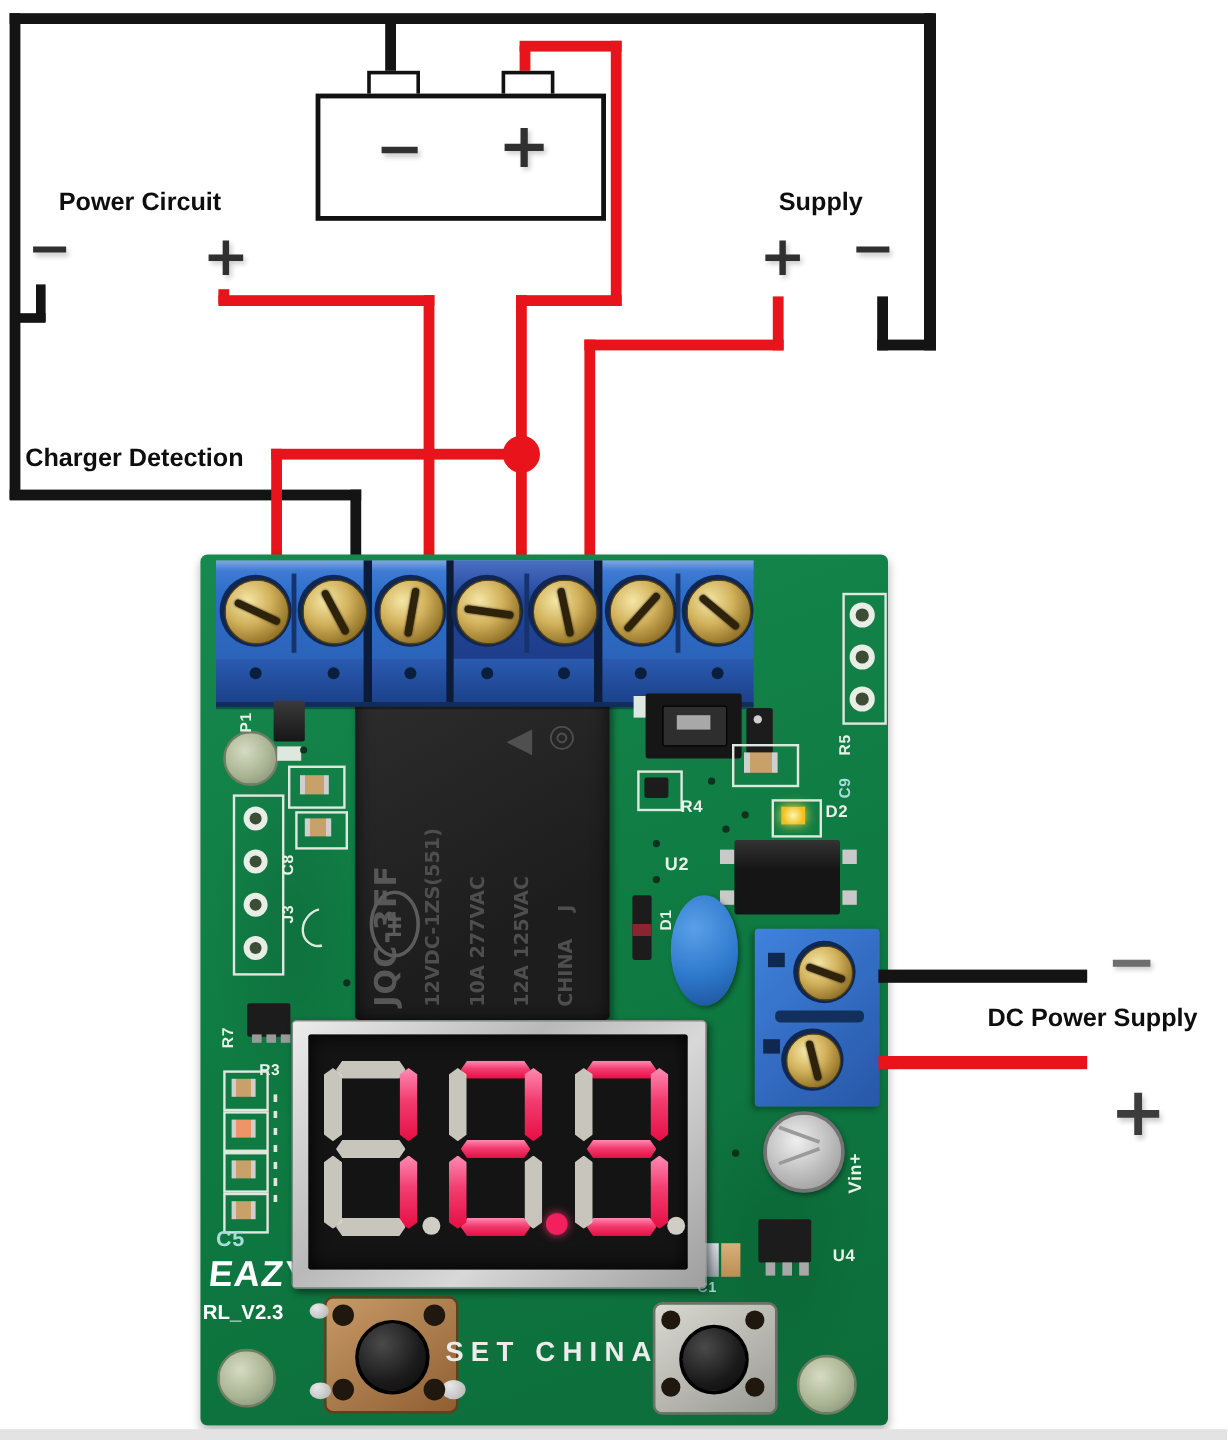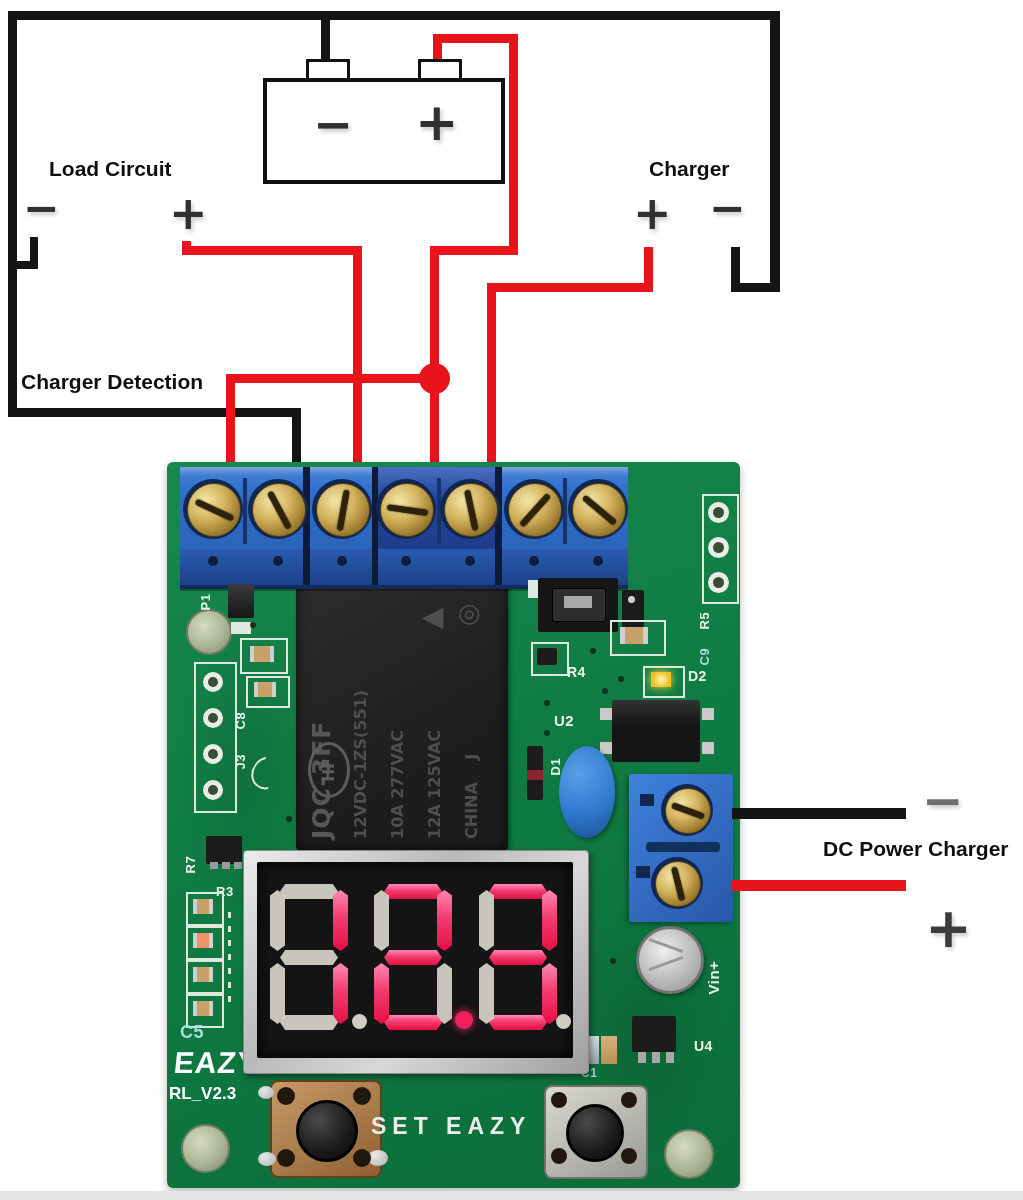--- a/index.html
+++ b/index.html
@@ -108,22 +108,22 @@
   <div class="wire red" style="left:487px;top:283px;width:166px;height:9px"></div>
   <div class="wire red" style="left:487px;top:283px;width:9px;height:189px"></div>
   <div class="dot" style="left:419px;top:363px;width:31px;height:31px"></div>
 
   <div class="tab" style="left:306px;top:59px;width:38px;height:22px"></div>
   <div class="tab" style="left:418px;top:59px;width:38px;height:22px"></div>
   <div class="battery" style="left:263px;top:78px;width:234px;height:98px"></div>
   <div class="sign" style="left:313px;top:100px;font-size:48px">−</div>
   <div class="sign" style="left:415px;top:96px;font-size:52px">+</div>
 
-  <div class="lbl" style="left:49px;top:157px;font-size:21px">Load Circuit</div>
-  <div class="lbl" style="left:649px;top:157px;font-size:21px">Charger</div>
+  <div class="lbl" style="left:49px;top:157px;font-size:21px">Power Circuit</div>
+  <div class="lbl" style="left:649px;top:157px;font-size:21px">Supply</div>
   <div class="lbl" style="left:21px;top:370px;font-size:21px">Charger Detection</div>
   <div class="sign" style="left:23px;top:186px;font-size:44px">−</div>
   <div class="sign" style="left:169px;top:190px;font-size:46px">+</div>
   <div class="sign" style="left:633px;top:190px;font-size:46px">+</div>
   <div class="sign" style="left:709px;top:186px;font-size:44px">−</div>
 
   <div class="pcb" style="left:167px;top:462px;width:573px;height:726px"></div>
   <div class="patch" style="left:175px;top:600px;width:140px;height:340px;background:radial-gradient(ellipse,rgba(0,0,0,.10),transparent 70%)"></div>
   <div class="patch" style="left:560px;top:900px;width:170px;height:260px;background:radial-gradient(ellipse,rgba(0,0,0,.10),transparent 70%)"></div>
 
@@ -335,28 +335,28 @@
 
   <div class="btn-base" style="left:270px;top:1080px;width:108px;height:94px;background:linear-gradient(145deg,#c89a66,#8f5f33);border:2px solid #5f3f1e"></div>
   <div class="solder" style="left:258px;top:1086px;width:16px;height:13px"></div>
   <div class="solder" style="left:258px;top:1152px;width:18px;height:14px"></div>
   <div class="solder" style="left:368px;top:1150px;width:20px;height:16px"></div>
   <div class="btn-pin" style="left:277px;top:1087px;width:18px;height:18px"></div>
   <div class="btn-pin" style="left:353px;top:1087px;width:18px;height:18px"></div>
   <div class="btn-pin" style="left:277px;top:1149px;width:18px;height:18px"></div>
   <div class="btn-pin" style="left:353px;top:1149px;width:18px;height:18px"></div>
   <div class="btn-plunger" style="left:296px;top:1100px;width:56px;height:56px"></div>
-  <div class="silkbig" style="left:371px;top:1113px;font-size:23px;letter-spacing:6px;color:#ececec;font-weight:700">SET EAZY</div>
+  <div class="silkbig" style="left:371px;top:1113px;font-size:23px;letter-spacing:6px;color:#ececec;font-weight:700">SET CHINA</div>
   <div class="btn-base" style="left:544px;top:1085px;width:100px;height:90px;background:linear-gradient(145deg,#d9d9d2,#9a9a94);border:2px solid #70706a"></div>
   <div class="btn-pin" style="left:551px;top:1092px;width:16px;height:16px"></div>
   <div class="btn-pin" style="left:621px;top:1092px;width:16px;height:16px"></div>
   <div class="btn-pin" style="left:551px;top:1148px;width:16px;height:16px"></div>
   <div class="btn-pin" style="left:621px;top:1148px;width:16px;height:16px"></div>
   <div class="btn-plunger" style="left:566px;top:1104px;width:52px;height:52px"></div>
 
   <div class="wire blk" style="left:732px;top:808px;width:174px;height:11px"></div>
   <div class="wire red" style="left:732px;top:880px;width:174px;height:11px"></div>
   <div class="sign" style="left:922px;top:776px;font-size:50px;color:#6e6e6e">−</div>
-  <div class="lbl" style="left:823px;top:837px;font-size:21px">DC Power Charger</div>
+  <div class="lbl" style="left:823px;top:837px;font-size:21px">DC Power Supply</div>
   <div class="sign" style="left:925px;top:900px;font-size:56px;color:#3c3c3c">+</div>
 
   <div class="a" style="left:0;top:1191px;width:1023px;height:9px;background:#e3e3e3"></div>
 </div>
 
 </body></html>

